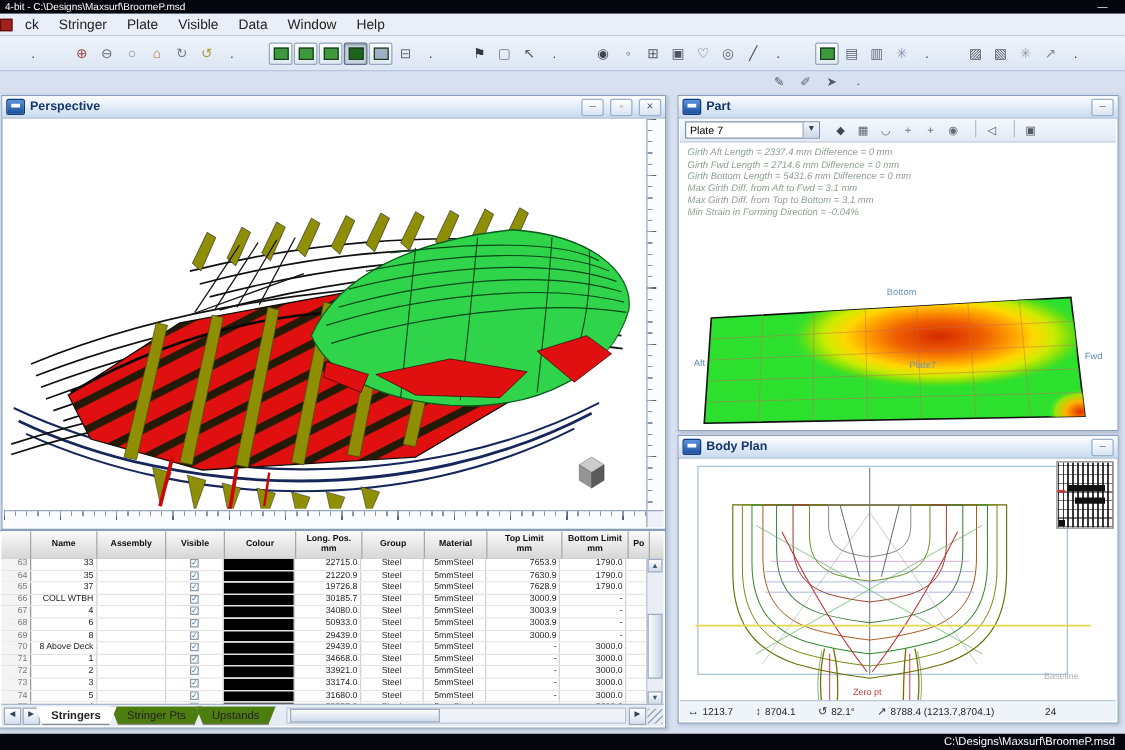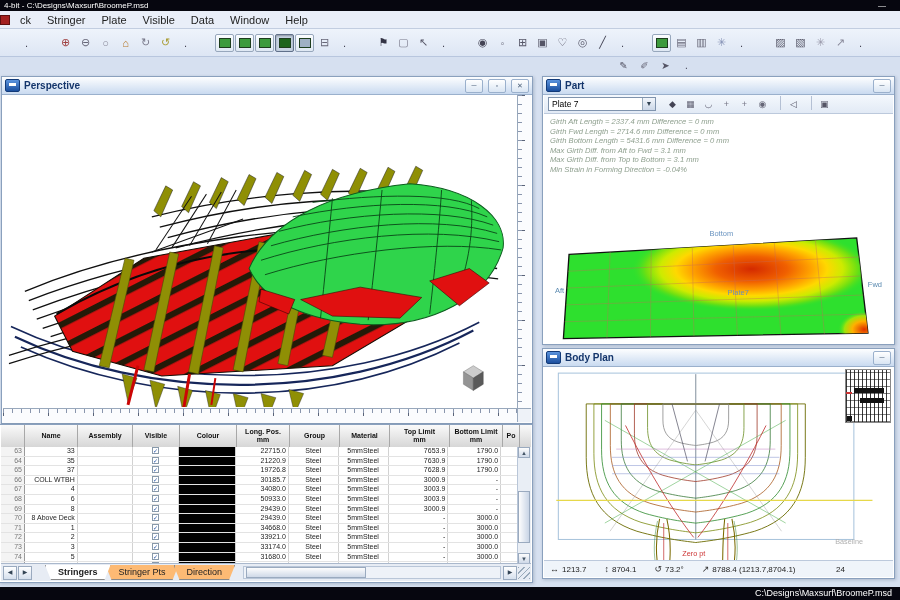--- a/index.html
+++ b/index.html
@@ -91,21 +91,21 @@
   .td[data-name="colour-cell"]{padding:0;}
   .vscroll{position:absolute;right:0;top:22px;bottom:17px;width:13px;background:#e9eef5;border-left:1px solid #b9c6d8;}
   .sbtn{position:absolute;left:0;width:12px;height:11px;background:linear-gradient(#fdfdfd,#cfd9e8);
     border:1px solid #9aaabf;font-size:6px;text-align:center;line-height:10px;color:#456;box-sizing:border-box;}
   .vthumb{position:absolute;left:0;top:44px;width:12px;height:52px;background:linear-gradient(90deg,#fdfdfd,#c9d5e6);
     border:1px solid #9aaabf;box-sizing:border-box;}
   .tabstrip{position:absolute;left:0;right:0;bottom:0;height:17px;background:#e7ecf4;border-top:1px solid #aab8cc;
     display:flex;align-items:center;padding-left:2px;}
   .tabnav{width:12px;height:12px;border:1px solid #9aaabf;background:linear-gradient(#fff,#d6e0ee);
     font-size:6px;line-height:11px;text-align:center;color:#345;margin-right:1px;}
-  .sheet-tab{height:14px;line-height:14px;font-size:9px;padding:0 12px;background:#fdba74;border:1px solid #888;
+  .sheet-tab{height:14px;line-height:14px;font-size:9px;padding:0 12px;background:#4d7c0f;border:1px solid #888;
     border-top:none;color:#222;clip-path:polygon(0 0,100% 0,calc(100% - 6px) 100%,6px 100%);margin-left:-5px;}
   .sheet-tab.active{background:#fff;font-weight:bold;z-index:2;}
   .hscroll{flex:1;height:11px;background:#eef2f8;border:1px solid #b9c6d8;margin:0 2px 0 8px;position:relative;}
   .hthumb{position:absolute;left:2px;top:0;width:118px;height:9px;background:linear-gradient(#fdfdfd,#cfd9e8);border:1px solid #9aaabf;}
   .grip{width:12px;height:12px;background:repeating-linear-gradient(135deg,#9ab 0 1px,transparent 1px 4px);margin-right:1px;}
   
   .os-statusbar{position:absolute;left:0;bottom:0;width:900px;height:13px;background:#06060f;color:#fff;
     font-size:9px;line-height:13px;text-align:right;padding-right:8px;box-sizing:border-box;}
 </style>
 </head>
@@ -451,21 +451,21 @@
           <span class="bp-item" data-name="width-readout">
             <span class="bp-ic" data-name="width-readout-icon">↔</span>
             <span>1213.7</span>
           </span>
           <span class="bp-item" data-name="height-readout">
             <span class="bp-ic" data-name="height-readout-icon">↕</span>
             <span>8704.1</span>
           </span>
           <span class="bp-item" data-name="angle-readout">
             <span class="bp-ic" data-name="angle-readout-icon">↺</span>
-            <span>73.2°</span>
+            <span>82.1°</span>
           </span>
           <span class="bp-item" data-name="length-readout">
             <span class="bp-ic" data-name="length-readout-icon">↗</span>
             <span>8788.4 (1213.7,8704.1)</span>
           </span>
         </span>
       <span class="bp-count" data-name="frame-count">24</span>
     </div>
   </div>
 </div>
@@ -732,24 +732,24 @@
         </div>
       </div>
     <div class="vscroll" data-name="vertical-scrollbar">
       <span class="sbtn" data-name="scroll-up-icon" style="top:0;">▲</span>
       <span class="vthumb" data-name="scrollbar-thumb"></span>
       <span class="sbtn" data-name="scroll-down-icon" style="bottom:0;">▼</span>
     </div>
     <div class="tabstrip" data-name="sheet-tabstrip">
       <span class="tabnav" data-name="tab-prev-icon">◀</span>
       <span class="tabnav" data-name="tab-next-icon">▶</span>
-      <span data-name="sheet-tabs" style="display:flex;margin-left:17px;justify-content:flex-end;">
+      <span data-name="sheet-tabs" style="display:flex;margin-left:0;justify-content:flex-end;">
           <span class="sheet-tab active" data-name="tab-stringers">Stringers</span>
           <span class="sheet-tab" data-name="tab-stringer-pts">Stringer Pts</span>
-          <span class="sheet-tab" data-name="tab-upstands">Direction</span>
+          <span class="sheet-tab" data-name="tab-upstands">Upstands</span>
         </span>
       <span class="hscroll" data-name="horizontal-scrollbar">
         <span class="hthumb" data-name="hscrollbar-thumb"></span>
       </span>
       <span class="tabnav" data-name="hscroll-right-icon">▶</span>
       <span class="grip" data-name="resize-grip"></span>
     </div>
   </div>
 </div>
 

